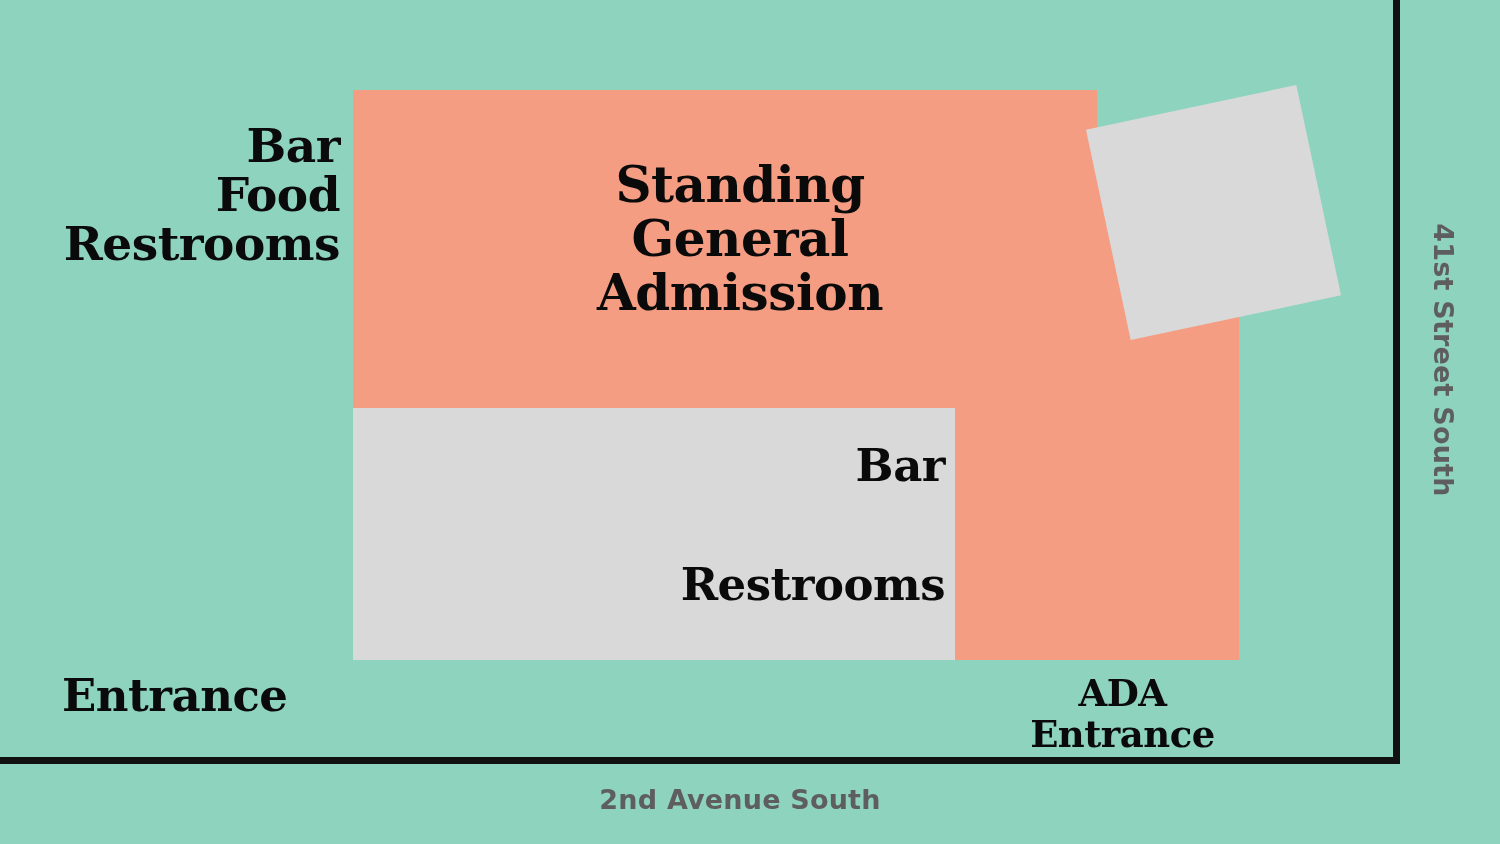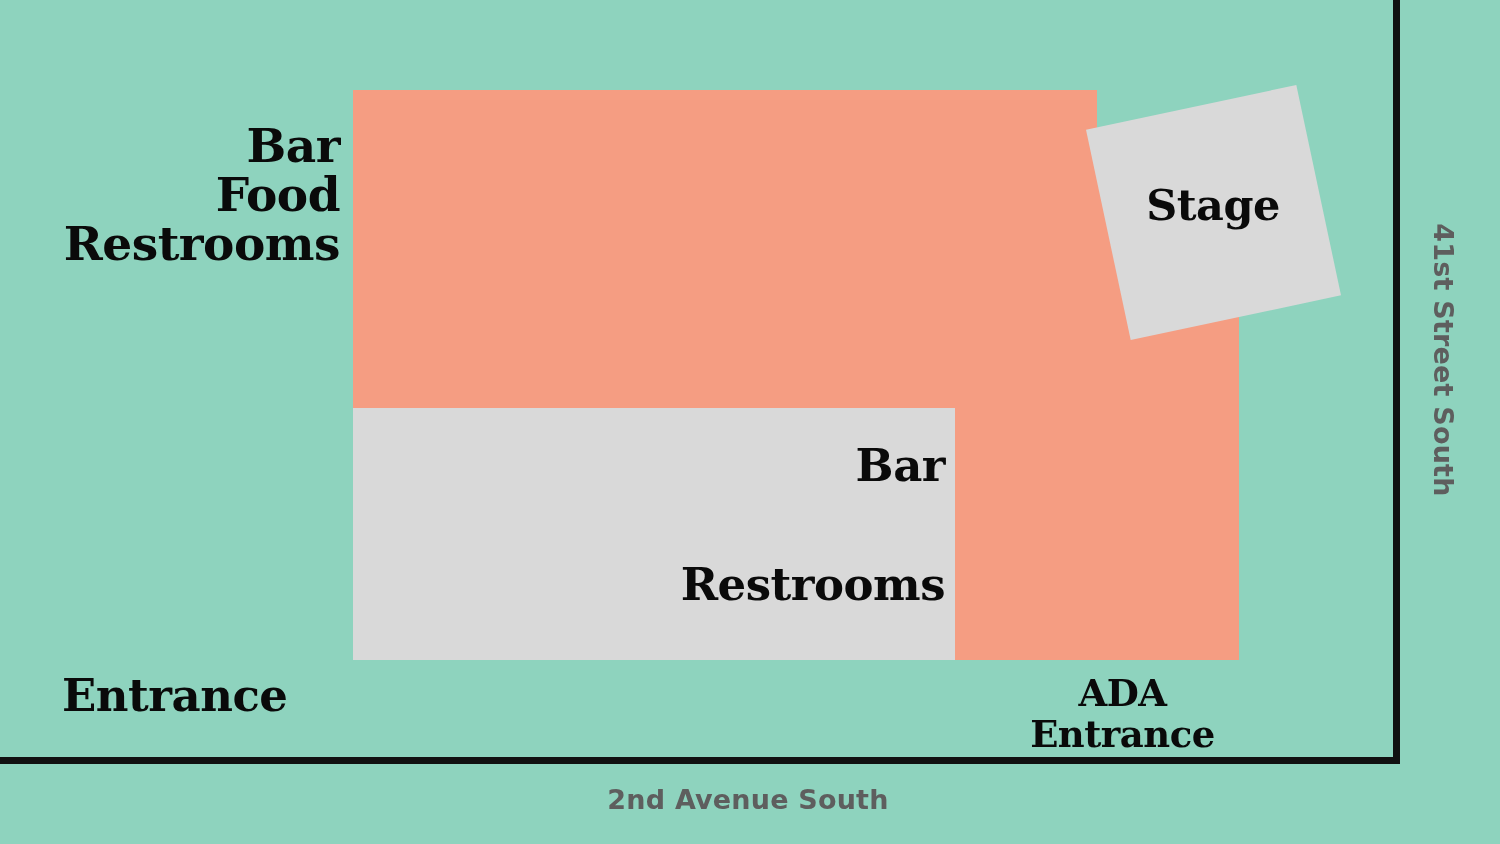--- a/index.html
+++ b/index.html
@@ -146,21 +146,20 @@
     font-weight: bold;
     font-size: 27px;
     letter-spacing: 0.2px;
     white-space: nowrap;
   }
   .street-name-bottom {
     left: 0;
     top: 784px;
     width: 1480px;
     text-align: center;
-    padding-left: 8px;
   }
   .street-name-right {
     left: 1399px;
     top: 0;
     width: 760px;
     height: 27px;
     transform: rotate(90deg);
     transform-origin: 40px 20px;
     text-align: center;
   }
@@ -178,22 +177,24 @@
   <div class="ga-area" style="background: rgb(245, 157, 130);"></div>
 
   <div class="inner-block" style="background: rgb(217, 217, 217);"></div>
 
   <div class="stage-box" style="background: rgb(217, 217, 217); transform: rotate(-12deg);"></div>
 
   <div class="label label-left-services" style="color: rgb(10, 10, 10);">Bar
 Food
 Restrooms</div>
 
-
-  <div class="label label-stage" style="color: rgb(10, 10, 10);">Stage</div>
+  <div class="label label-ga" style="color: rgb(10, 10, 10);">Standing
+General
+Admission</div>
+
 
   <div class="label label-inner-bar" style="color: rgb(10, 10, 10);">Bar</div>
 
   <div class="label label-inner-restrooms" style="color: rgb(10, 10, 10);">Restrooms</div>
 
   <div class="label label-entrance" style="color: rgb(10, 10, 10);">Entrance</div>
 
   <div class="label label-ada" style="color: rgb(10, 10, 10);">ADA
 Entrance</div>
 

